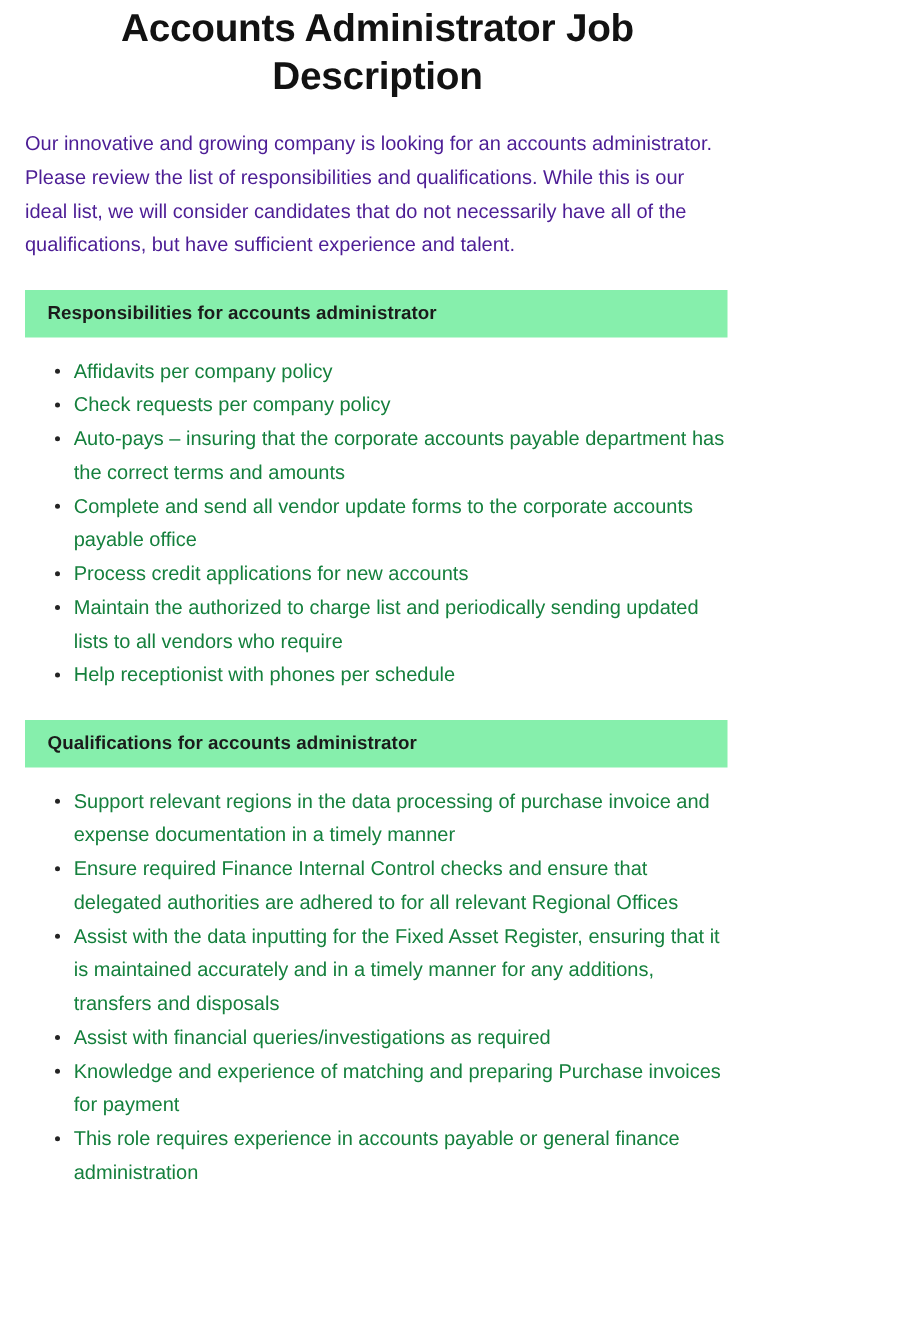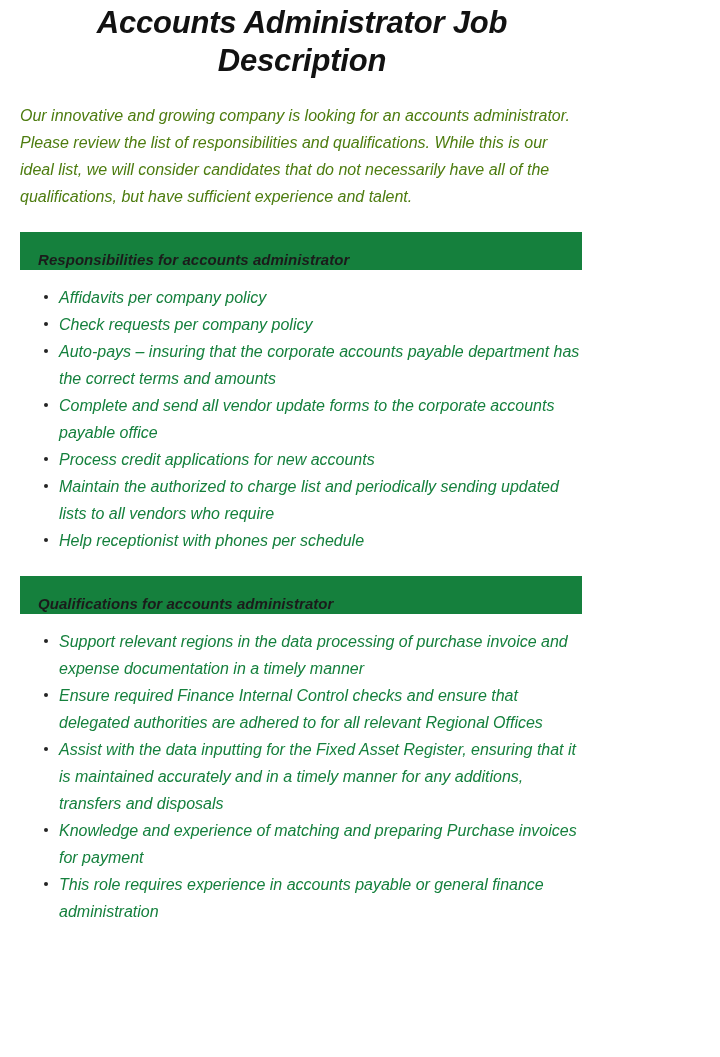--- a/index.html
+++ b/index.html
@@ -13,53 +13,52 @@
     font-family: "Liberation Sans", sans-serif;
     color: #1b1b1b;
     -webkit-font-smoothing: antialiased;
     overflow: hidden;
   }
 
   .page {
     width: 604px;
     box-sizing: border-box;
     padding: 0;
-    font-style: italic;
   }
 
   .doc-title {
     margin: 0;
     padding: 4px 20px 0 20px;
     font-size: 31px;
     font-weight: bold;
     line-height: 38px;
     letter-spacing: -0.2px;
     text-align: center;
     color: #121212;
   }
 
   .intro {
     margin: 0;
     padding: 22px 22px 0 20px;
     font-size: 16px;
     line-height: 27px;
-    color: #4d7c0f;
+    color: #4c1d95;
   }
 
   .section {
     margin: 0;
     padding: 0;
   }
 
   .section-band {
     margin: 22px 22px 0 20px;
-    background: #15803d;
+    background: #86efac;
     height: 38px;
     display: flex;
-    align-items: flex-end;
+    align-items: center;
     padding: 0 0 0 18px;
     box-sizing: border-box;
   }
 
   .section-band-title {
     font-size: 15px;
     font-weight: bold;
     line-height: 20px;
     color: #1b1b1b;
     letter-spacing: 0.05px;
@@ -116,18 +115,19 @@
   </div>
 
   <div class="section">
     <div class="section-band">
       <span class="section-band-title">Qualifications for accounts administrator</span>
     </div>
     <ul class="bullets">
       <li>Support relevant regions in the data processing of purchase invoice and expense documentation in a timely manner</li>
       <li>Ensure required Finance Internal Control checks and ensure that delegated authorities are adhered to for all relevant Regional Offices</li>
       <li>Assist with the data inputting for the Fixed Asset Register, ensuring that it is maintained accurately and in a timely manner for any additions, transfers and disposals</li>
+      <li>Assist with financial queries/investigations as required</li>
       <li>Knowledge and experience of matching and preparing Purchase invoices for payment</li>
       <li>This role requires experience in accounts payable or general finance administration</li>
     </ul>
   </div>
 
 </div>
 
 </body></html>

